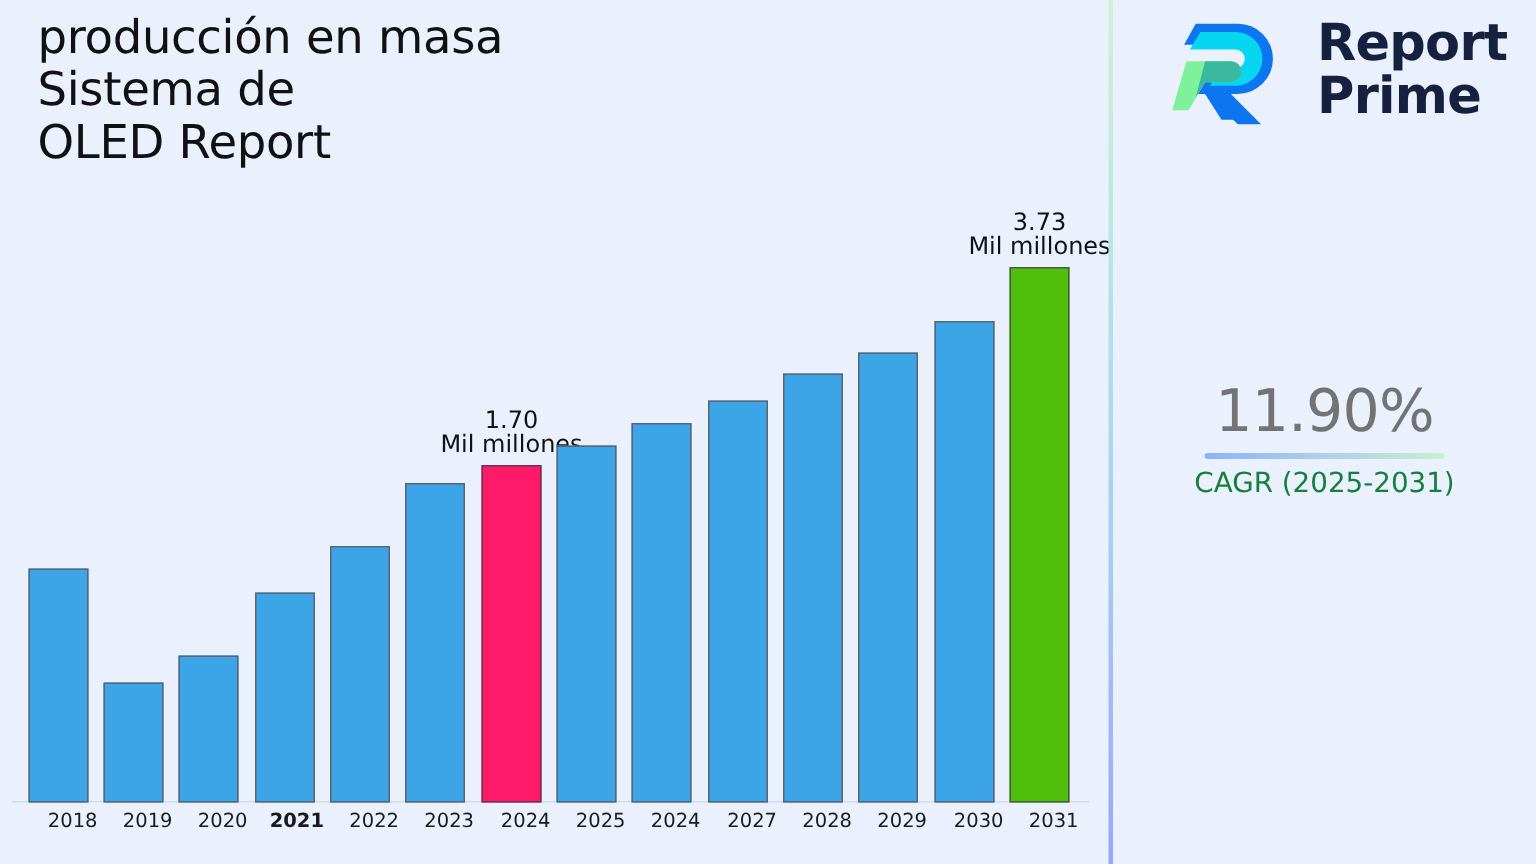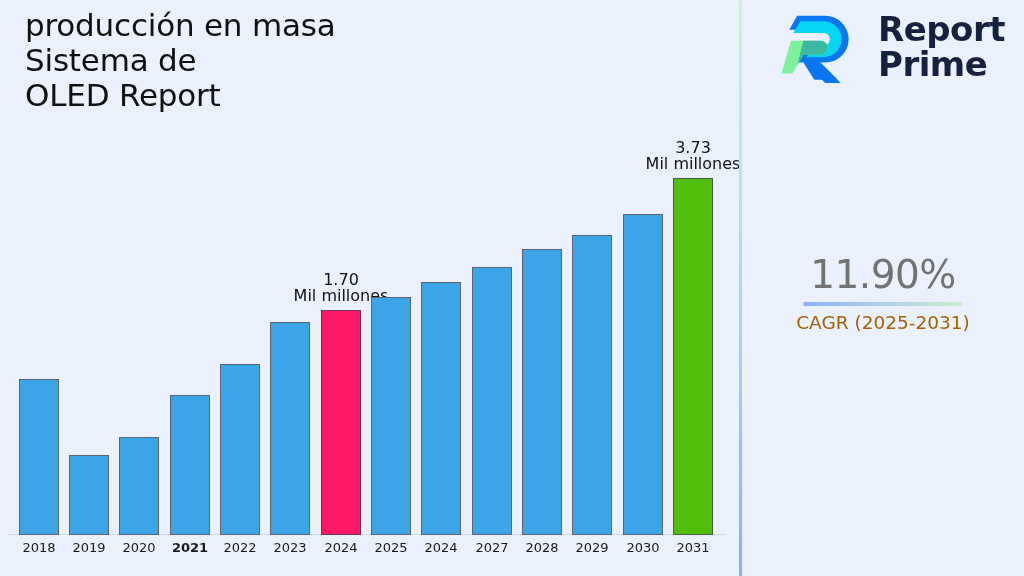--- a/index.html
+++ b/index.html
@@ -91,21 +91,21 @@
     color: #111111;
     white-space: nowrap;
   }
   .bar-label .val { display: block; }
   .bar-label .unit { display: block; }
 
   .x-tick {
     position: absolute;
     top: 540px;
     width: 52px;
-    text-align: center;
+    text-align: right;
     font-size: 13px;
     color: #1a1a1a;
   }
 
   
   .logo {
     position: absolute;
     left: 38px;
     top: 8px;
     display: flex;
@@ -144,21 +144,21 @@
   .cagr-rule {
     width: 160px;
     height: 4px;
     margin: 4px auto 6px auto;
     border-radius: 2px;
     background: linear-gradient(to right, #8cb4f5 0%, #a9cdec 45%, #c8f0ce 100%);
   }
   .cagr-caption {
     font-size: 18.5px;
     line-height: 22px;
-    color: #a16207;
+    color: #15803d;
   }
 </style>
 </head>
 <body>
 
 <div id="root">
 
   <div class="left-panel">
 
     <div class="chart-title">

